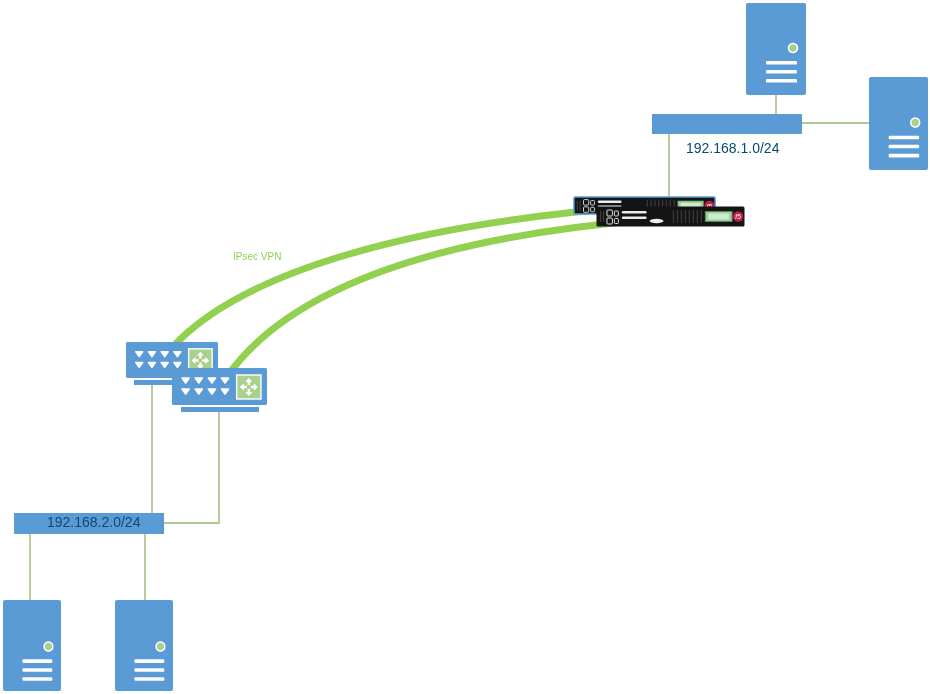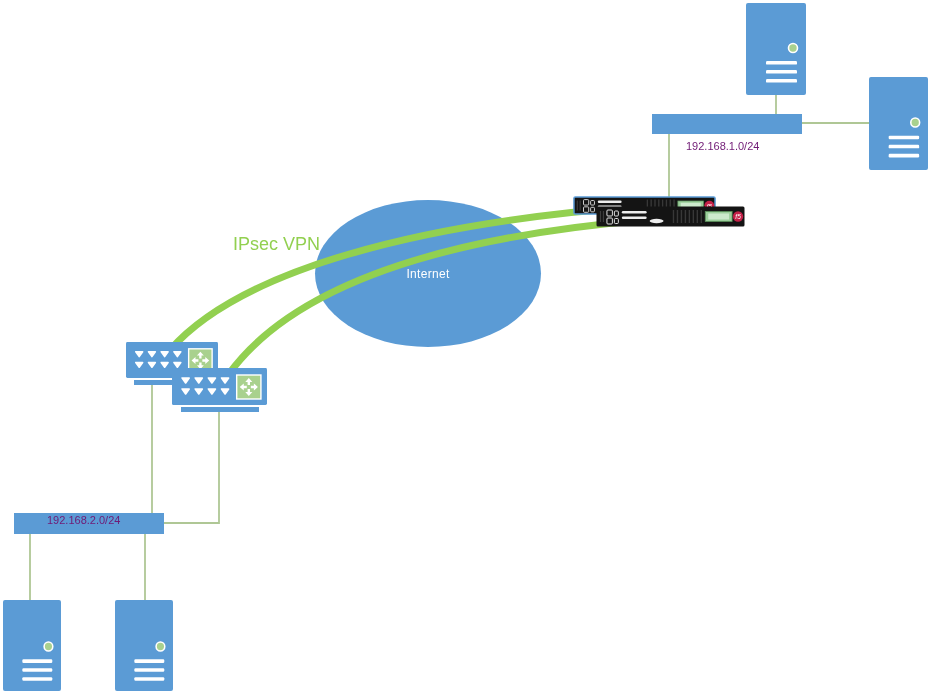--- a/index.html
+++ b/index.html
@@ -13,38 +13,35 @@
     position:absolute;left:315px;top:200px;width:226px;height:147px;
     background:#5B9BD5;border-radius:50%;
     display:flex;align-items:center;justify-content:center;
   }
   .cloud-label{color:#ffffff;font-size:12px;letter-spacing:.3px;}
   
   svg.overlay{position:absolute;left:0;top:0;pointer-events:none;}
   .thin{stroke:#AFC795;stroke-width:1.8;fill:none;}
   .tunnel{stroke:#92D050;stroke-width:7;fill:none;}
   
-  .net-label{position:absolute;color:#701a75;font-size:11px;white-space:nowrap;}
-  .vpn-label{position:absolute;left:233px;top:234px;color:#92D050;font-size:18px;white-space:nowrap;}
+  .net-label{position:absolute;color:#0c4a6e;font-size:14px;white-space:nowrap;}
+  .vpn-label{position:absolute;left:233px;top:251px;color:#92D050;font-size:10px;white-space:nowrap;}
   
   .lanbar{position:absolute;background:#5B9BD5;}
   
   .router{position:absolute;display:flex;flex-direction:column;align-items:center;}
   .router-base{background:#5B9BD5;height:5px;margin-top:2px;}
   
   .appliance{position:absolute;}
 </style>
 </head>
 <body>
 
 <div class="canvas">
 
-  <div class="cloud">
-    <span class="cloud-label">Internet</span>
-  </div>
 
   <svg class="overlay" width="930" height="694" viewBox="0 0 930 694">
     <path class="thin" d="M776 95 V114"></path>
     <path class="thin" d="M802 123 H869"></path>
     <path class="thin" d="M669 134 V198"></path>
     <path class="thin" d="M152 382 V513"></path>
     <path class="thin" d="M219 410 V523 H164"></path>
     <path class="thin" d="M30 534 V600"></path>
     <path class="thin" d="M145 534 V600"></path>
     <path class="tunnel" d="M170 350 C240 270 420 222 645 206"></path>

